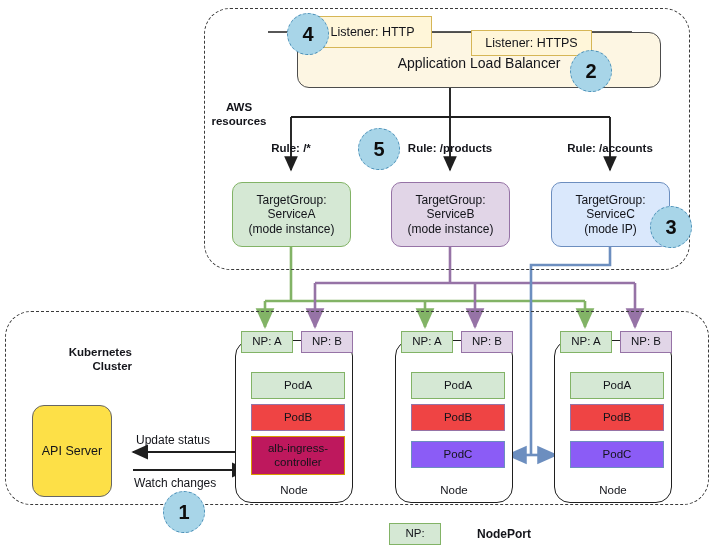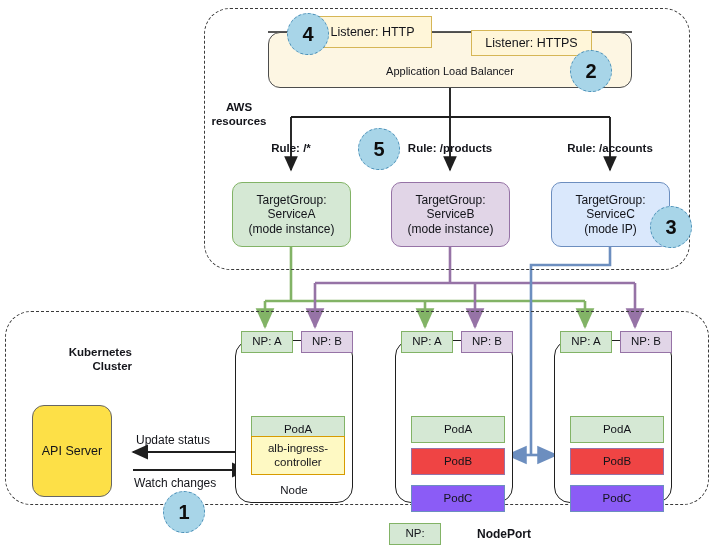--- a/index.html
+++ b/index.html
@@ -32,23 +32,24 @@
     justify-content:center;
     text-align:center;
     line-height:1.18;
     color:#13141a;
   }
 
   .alb{
     background:#fdf6e3;
     border:1.4px solid #4c4c4c;
     border-radius:12px;
-    font-size:11px;
-    align-items:center;
+    font-size:14px;
+    align-items:flex-start;
     padding-top:22px;
+    margin-left:29px;
   }
   .listener{
     background:#fff6d9;
     border:1.4px solid #d6b656;
     font-size:12.5px;
   }
 
   .tg{
     border-radius:10px;
     font-size:12px;
@@ -94,25 +95,25 @@
     color:#13141a;
   }
 
   .np{
     font-size:11.5px;
     background:#d5e8d4;
     border:1.4px solid #82b366;
   }
   .np-b{background:#e1d5e7;border:1.4px solid #9673a6;}
 
-  .pod{font-size:11.5px;margin-top:44px;}
+  .pod{font-size:11.5px;}
   .pod-a{background:#d5e8d4;border:1.4px solid #82b366;}
   .pod-b{background:#ef4444;border:1.4px solid #9673a6;}
   .pod-c{background:#8b5cf6;border:1.4px solid #6c8ebf;}
-  .pod-ctrl{background:#fef9c3;border:1.4px solid #d79b00;font-size:11.5px;line-height:1.14;}
+  .pod-ctrl{background:#be185d;border:1.4px solid #d79b00;font-size:11.5px;line-height:1.14;}
 
   .apiserver{
     background:#fde047;
     border:1.4px solid #666666;
     border-radius:12px;
     font-size:12.5px;
   }
 
   .arrow-label{
     position:absolute;

